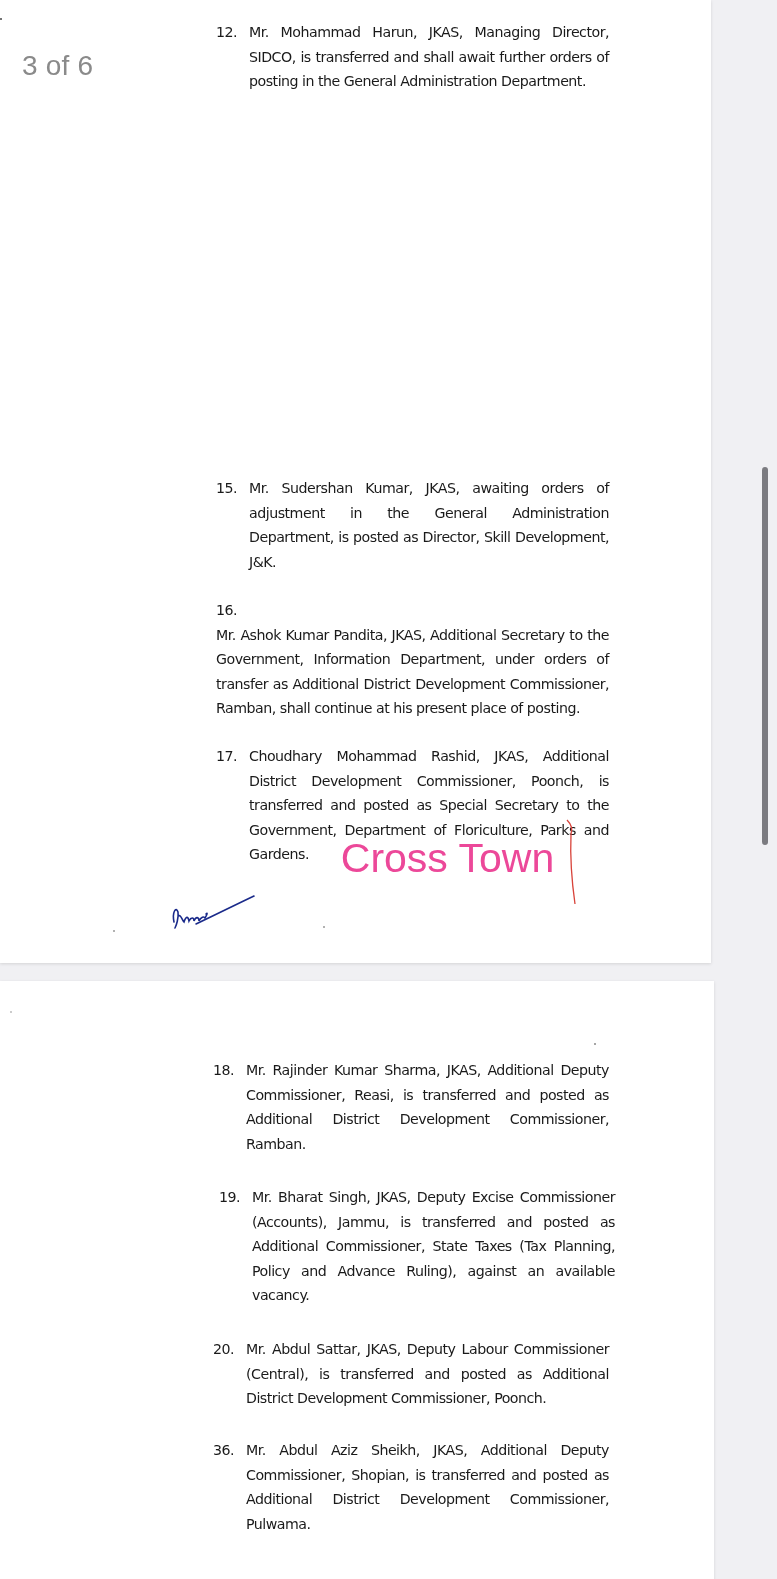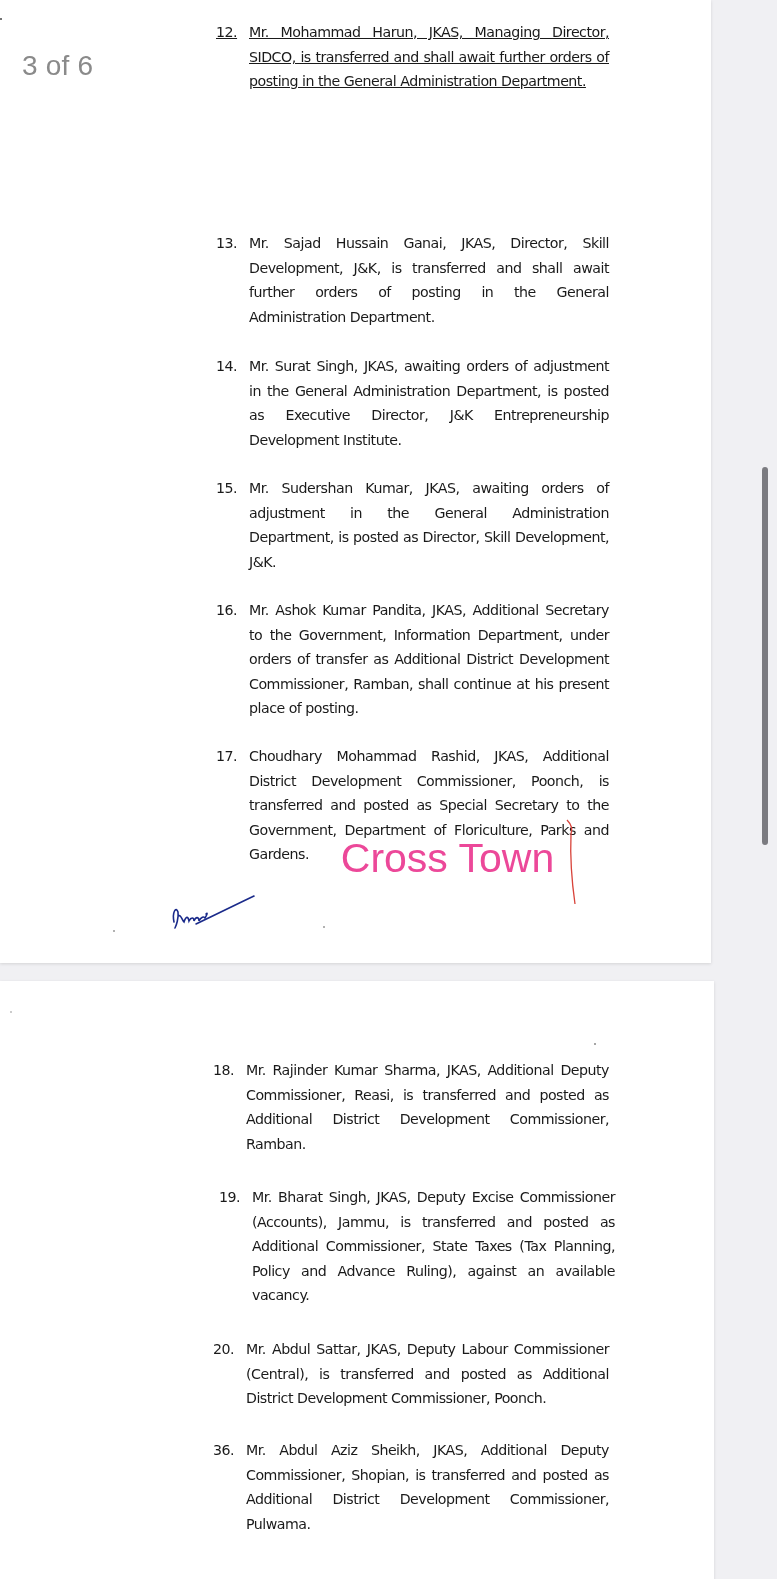--- a/index.html
+++ b/index.html
@@ -56,41 +56,33 @@
   .dot { position: absolute; width: 2px; height: 2px; background: #444; border-radius: 1px; }
 </style>
 </head>
 <body>
 
 <div class="viewer">
 
   <div class="page page-1">
     <div class="dot" style="left:0;top:18px;"></div>
 
-    <div class="item" style="left:216px;top:20px;width:393px;text-decoration:underline;">
+    <div class="item" style="left:216px;top:20px;width:393px;">
       <span class="num">12.</span>
       <span class="text">Mr. Mohammad Harun, JKAS, Managing Director, SIDCO, is transferred and shall await further orders of posting in the General Administration Department.</span>
     </div>
 
-    <div class="item" style="left:216px;top:231px;width:393px;">
-      <span class="num">13.</span>
-      <span class="text">Mr. Sajad Hussain Ganai, JKAS, Director, Skill Development, J&amp;K, is transferred and shall await further orders of posting in the General Administration Department.</span>
-    </div>
 
-    <div class="item" style="left:216px;top:354px;width:393px;">
-      <span class="num">14.</span>
-      <span class="text">Mr. Surat Singh, JKAS, awaiting orders of adjustment in the General Administration Department, is posted as Executive Director, J&amp;K Entrepreneurship Development Institute.</span>
-    </div>
 
     <div class="item" style="left:216px;top:476px;width:393px;">
       <span class="num">15.</span>
       <span class="text">Mr. Sudershan Kumar, JKAS, awaiting orders of adjustment in the General Administration Department, is posted as Director, Skill Development, J&amp;K.</span>
     </div>
 
-    <div class="item" style="left:216px;top:598px;width:393px;">
+    <div class="item" style="left:216px;top:598px;width:393px;flex-direction:column;">
       <span class="num">16.</span>
       <span class="text">Mr. Ashok Kumar Pandita, JKAS, Additional Secretary to the Government, Information Department, under orders of transfer as Additional District Development Commissioner, Ramban, shall continue at his present place of posting.</span>
     </div>
 
     <div class="item" style="left:216px;top:744px;width:393px;">
       <span class="num">17.</span>
       <span class="text">Choudhary Mohammad Rashid, JKAS, Additional District Development Commissioner, Poonch, is transferred and posted as Special Secretary to the Government, Department of Floriculture, Parks and Gardens.</span>
     </div>
 
     <svg class="red-mark" viewBox="0 0 16 90">

